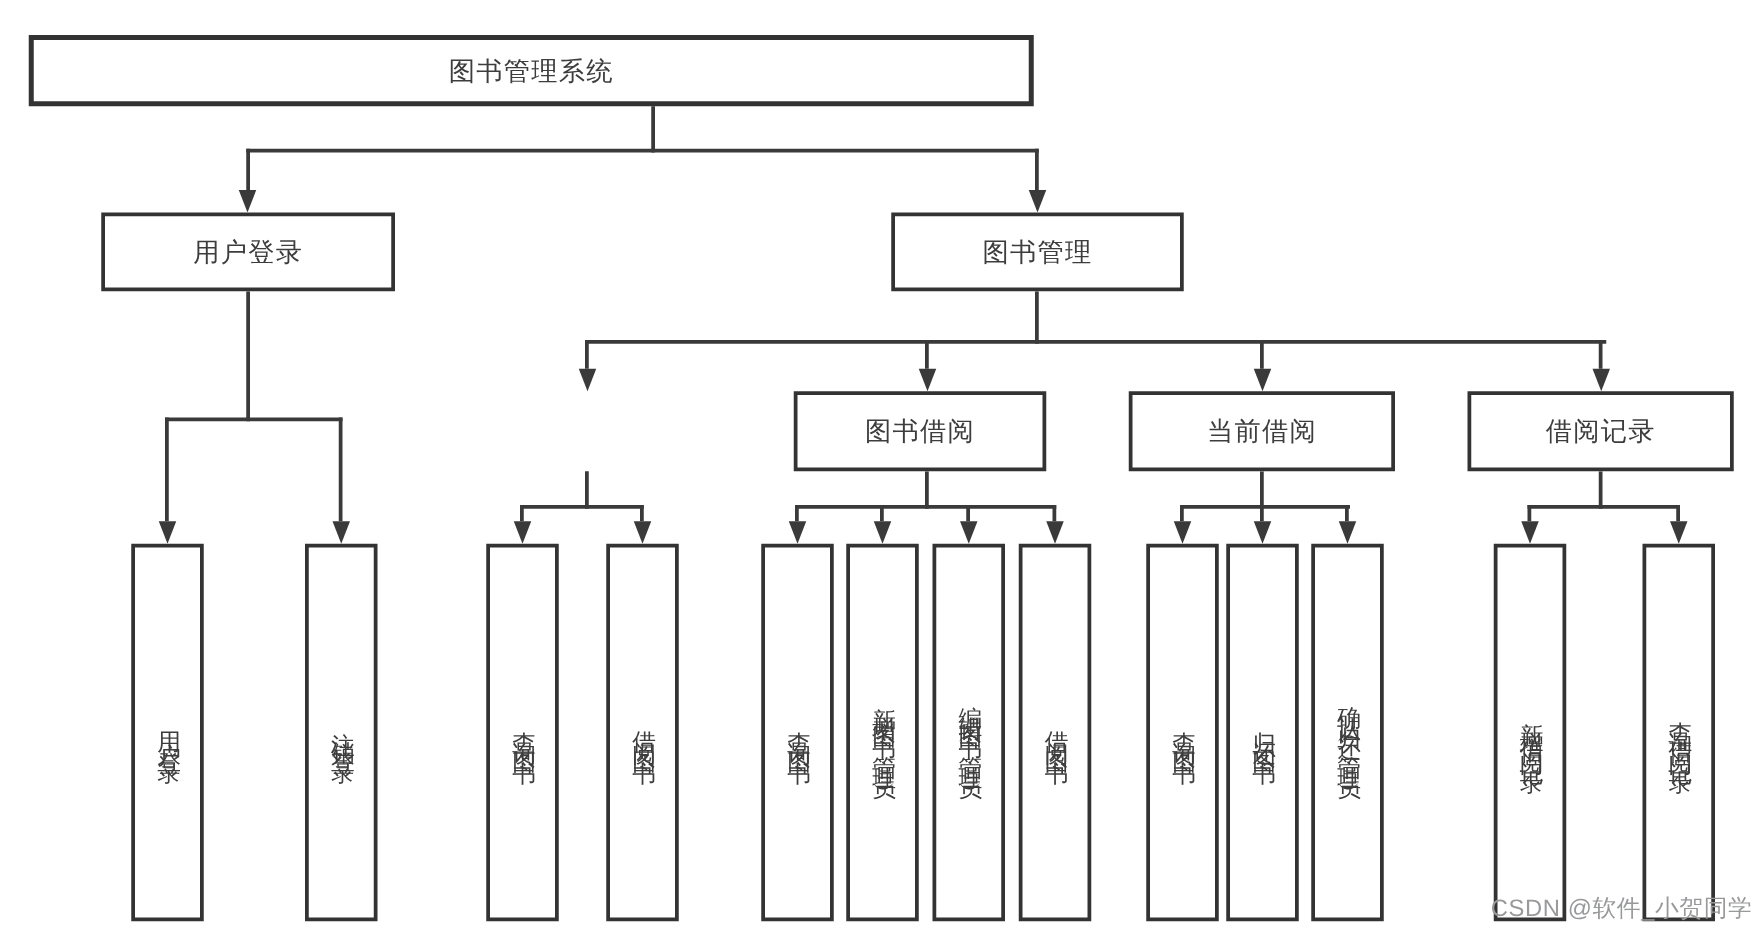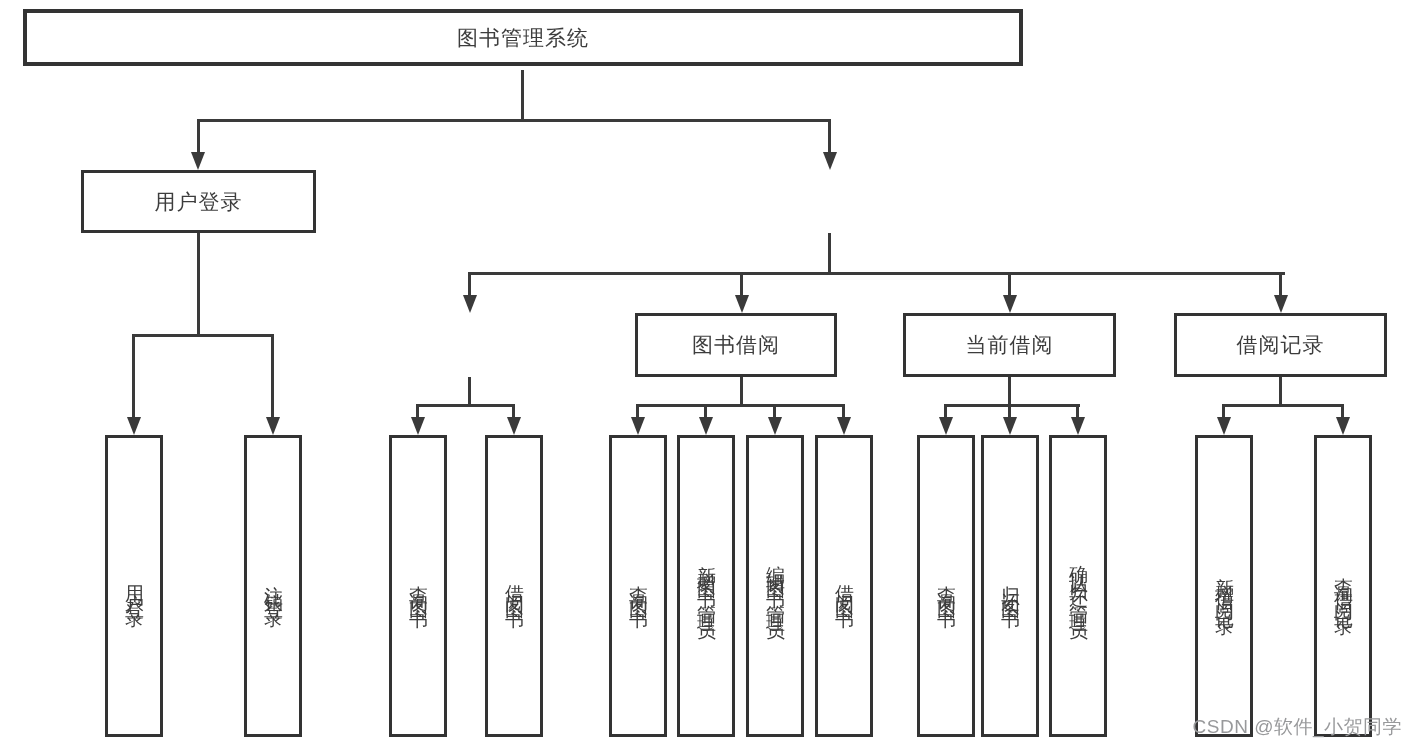--- a/index.html
+++ b/index.html
@@ -58,28 +58,31 @@
     color:var(--watermark);
     z-index:5;
     white-space:nowrap;
   }
 </style>
 </head>
 <body>
 
 <div class="canvas">
 
-  <div class="node root" style="left:23px;top:9px;width:1000px;height:57px">
+  <div class="node root" style="left:23px;top:28px;width:804px;height:57px">
     <span class="hlabel">图书管理系统</span>
   </div>
 
   <div class="node" style="left:81px;top:170px;width:235px;height:63px">
     <span class="hlabel">用户登录</span>
   </div>
 
+  <div class="node" style="left:713px;top:170px;width:234px;height:63px">
+    <span class="hlabel">图书管理</span>
+  </div>
 
 
   <div class="node" style="left:635px;top:313px;width:202px;height:64px">
     <span class="hlabel">图书借阅</span>
   </div>
 
   <div class="node" style="left:903px;top:313px;width:213px;height:64px">
     <span class="hlabel">当前借阅</span>
   </div>
 

